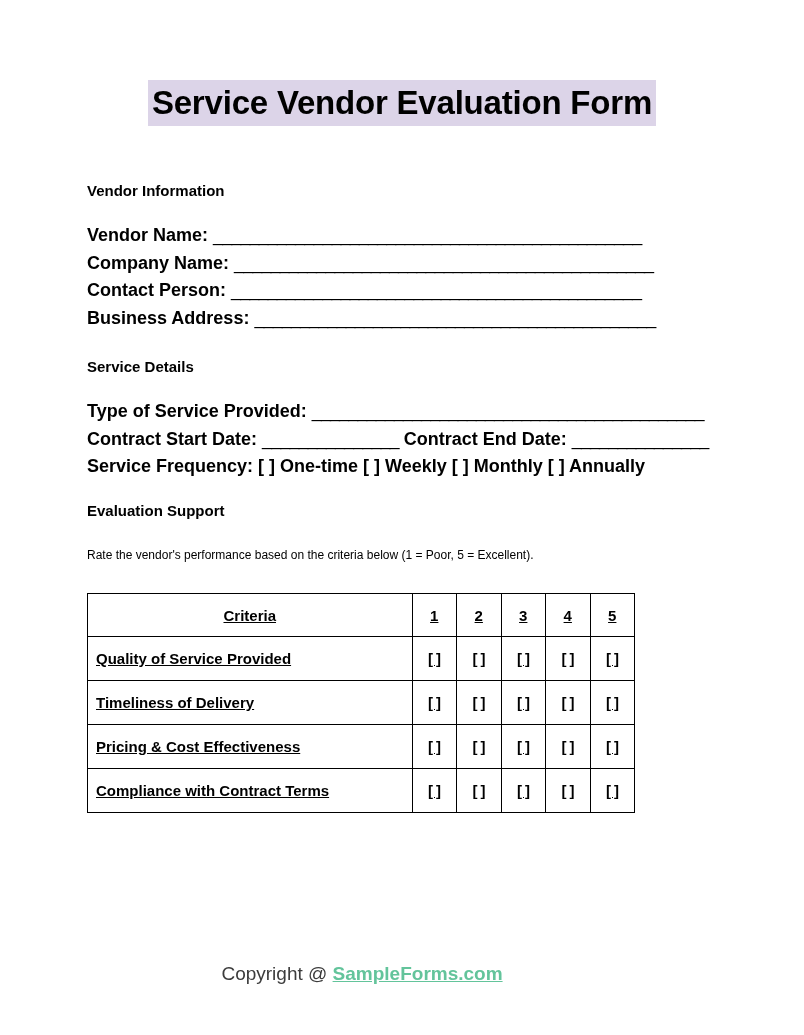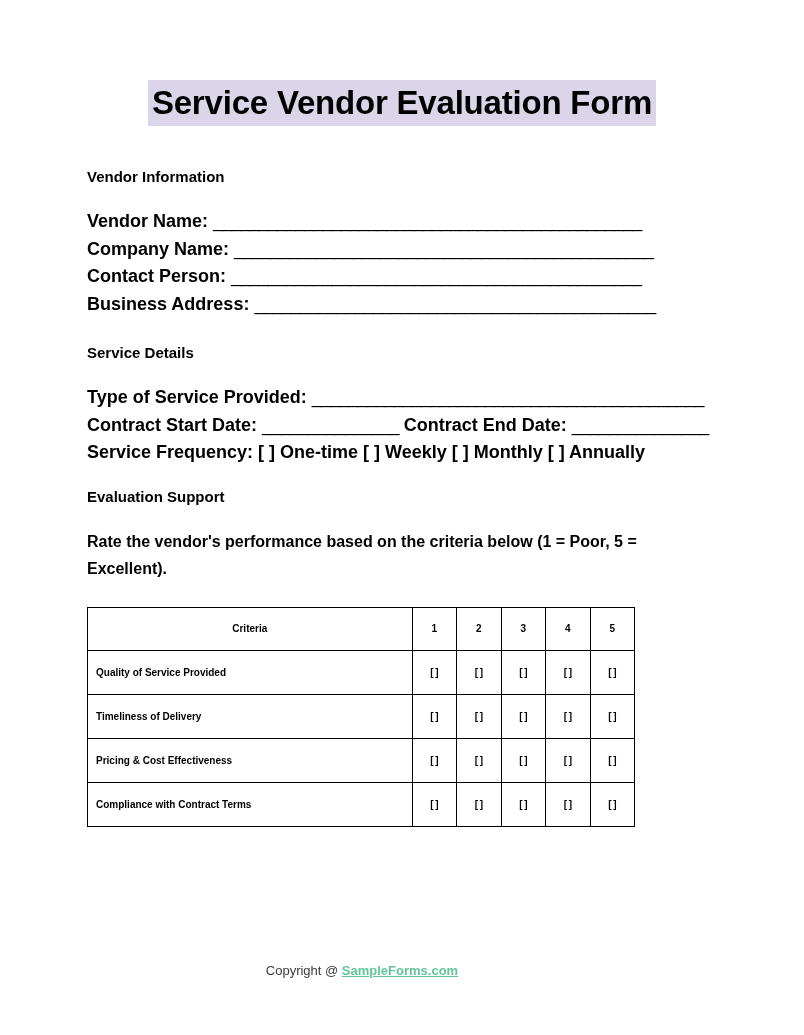--- a/index.html
+++ b/index.html
@@ -39,21 +39,21 @@
     line-height: 46px;
     letter-spacing: -0.2px;
     padding: 0 4px;
     white-space: nowrap;
   }
 
   
   .content {
     position: absolute;
     left: 87px;
-    top: 166px;
+    top: 180px;
     width: 640px;
   }
 
   .section-head {
     font-size: 15px;
     font-weight: bold;
     line-height: 22px;
     margin: 0 0 20px 0;
   }
 
@@ -66,40 +66,41 @@
 
   .rule {
     font-weight: normal;
     letter-spacing: -0.9px;
   }
 
   .gap-md { height: 19px; }
   .gap-lg { height: 24px; }
 
   .intro {
-    font-size: 16px;
-    font-weight: bold;
+    font-size: 12px;
+    font-weight: normal;
     line-height: 27.5px;
     width: 555px;
     margin: 0;
   }
 
   
   .rating-table {
     border-collapse: collapse;
     width: 548px;
     margin-top: 24px;
     table-layout: fixed;
   }
   .rating-table th,
   .rating-table td {
     border: 1.6px solid #000000;
-    font-size: 10px;
+    font-size: 15px;
     font-weight: bold;
     padding: 0;
+    text-decoration: underline;
   }
   .rating-table th.criteria-head {
     text-align: center;
     height: 42px;
   }
   .rating-table th.score-head {
     text-align: center;
     height: 42px;
     width: 43.5px;
   }
@@ -116,21 +117,21 @@
 
   
   .footer {
     position: absolute;
     left: 0;
     top: 963px;
     width: 804px;
     text-align: center;
     padding-right: 80px;
     box-sizing: border-box;
-    font-size: 13px;
+    font-size: 19px;
     color: #3c3c3c;
   }
   .footer .brand {
     color: #63c49b;
     font-weight: bold;
     text-decoration: underline;
   }
 </style>
 </head>
 <body>

